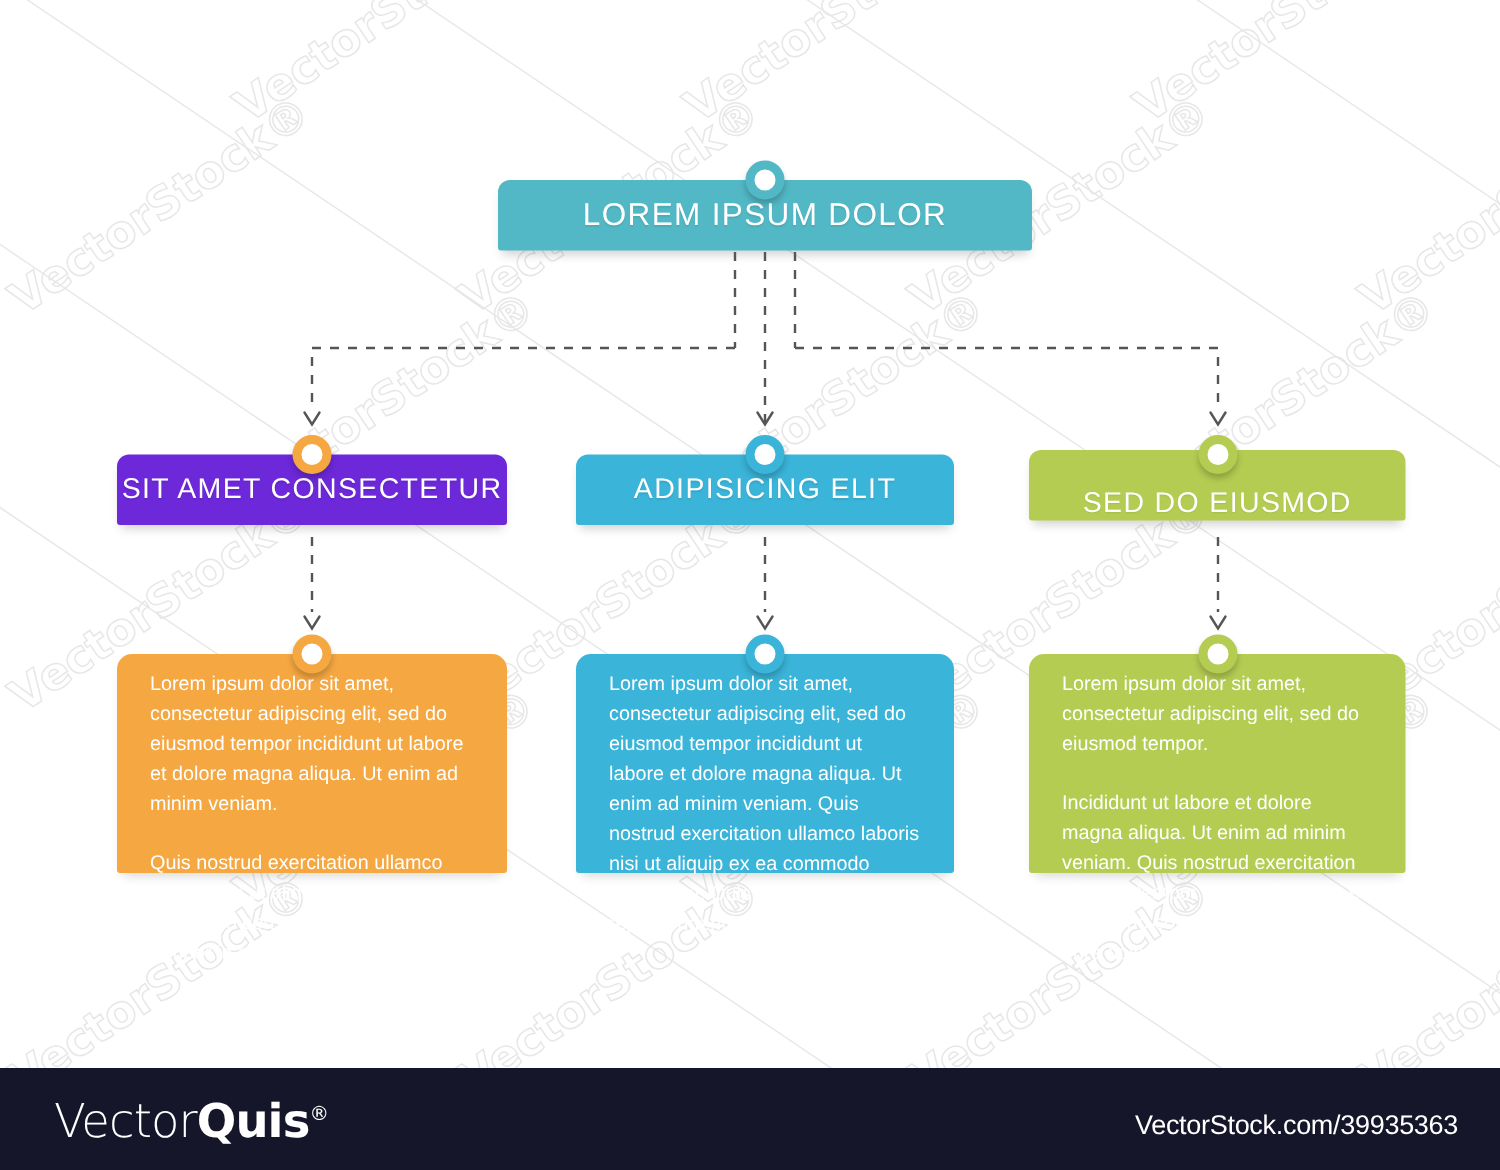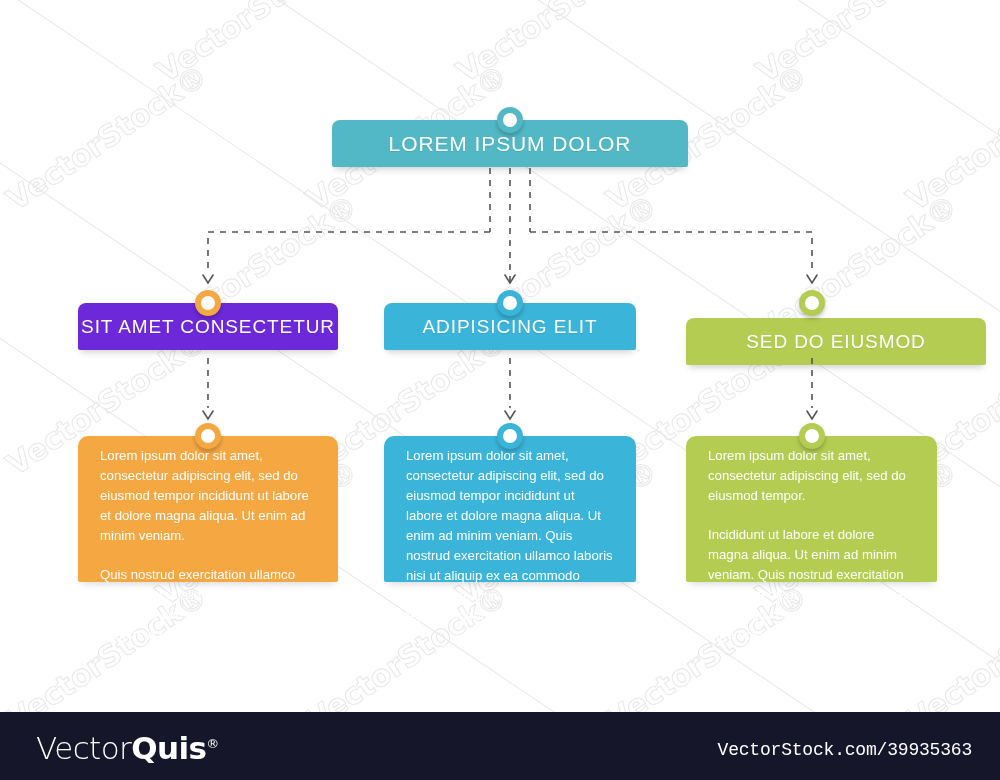--- a/index.html
+++ b/index.html
@@ -142,21 +142,21 @@
   }
   #logo .lw { font-weight: 300; }
   #logo .ls { font-weight: 700; }
   #logo .reg { font-size: 13px; vertical-align: super; font-weight: 400; }
   #footer-url {
     position: absolute;
     right: 28px;
     top: 28px;
     color: #ffffff;
     font-size: 18px;
-    font-family: Liberation Mono, monospace;
+    font-family: Liberation Sans, sans-serif;
     letter-spacing: -0.2px;
   }
 </style>
 </head>
 <body>
 
 <div id="stage">
 
   <div id="watermark">
       <div class="wm-line" style="left: -560px; top: -40px;"></div>
@@ -237,21 +237,21 @@
     <div class="head-box" style="left:384px; top:303px; width:252px; height:47px; background:#3ab4d8;">
       <span class="head-label">ADIPISICING ELIT</span>
     </div>
     <div class="dot" style="left:497px; top:290px; border-color:#3ab4d8;"></div>
 
     <div class="body-box" style="left:384px; top:436px; width:252px; height:146px; background:#3ab4d8;">
       <p class="body-text">Lorem ipsum dolor sit amet, consectetur adipiscing elit, sed do eiusmod tempor incididunt ut labore et dolore magna aliqua. Ut enim ad minim veniam. Quis nostrud exercitation ullamco laboris nisi ut aliquip ex ea commodo consequat. Duis aute irure dolor in reprehenderit.</p>
     </div>
     <div class="dot" style="left:497px; top:423px; border-color:#3ab4d8;"></div>
 
-    <div class="head-box" style="left:686px; top:318px; width:300px; height:47px; background:#b5cc52;">
+    <div class="head-box" style="left:686px; top:300px; width:251px; height:47px; background:#b5cc52;align-items:flex-end;">
       <span class="head-label">SED DO EIUSMOD</span>
     </div>
     <div class="dot" style="left:799px; top:290px; border-color:#b5cc52;"></div>
 
     <div class="body-box" style="left:686px; top:436px; width:251px; height:146px; background:#b5cc52;">
       <p class="body-text">Lorem ipsum dolor sit amet, consectetur adipiscing elit, sed do eiusmod tempor.</p>
       <p class="body-text">Incididunt ut labore et dolore magna aliqua. Ut enim ad minim veniam. Quis nostrud exercitation ullamco tempor nisi ut aliquip ex ea commodo consequat. Duis aute irure dolor in reprehenderit.</p>
     </div>
     <div class="dot" style="left:799px; top:423px; border-color:#b5cc52;"></div>
 

